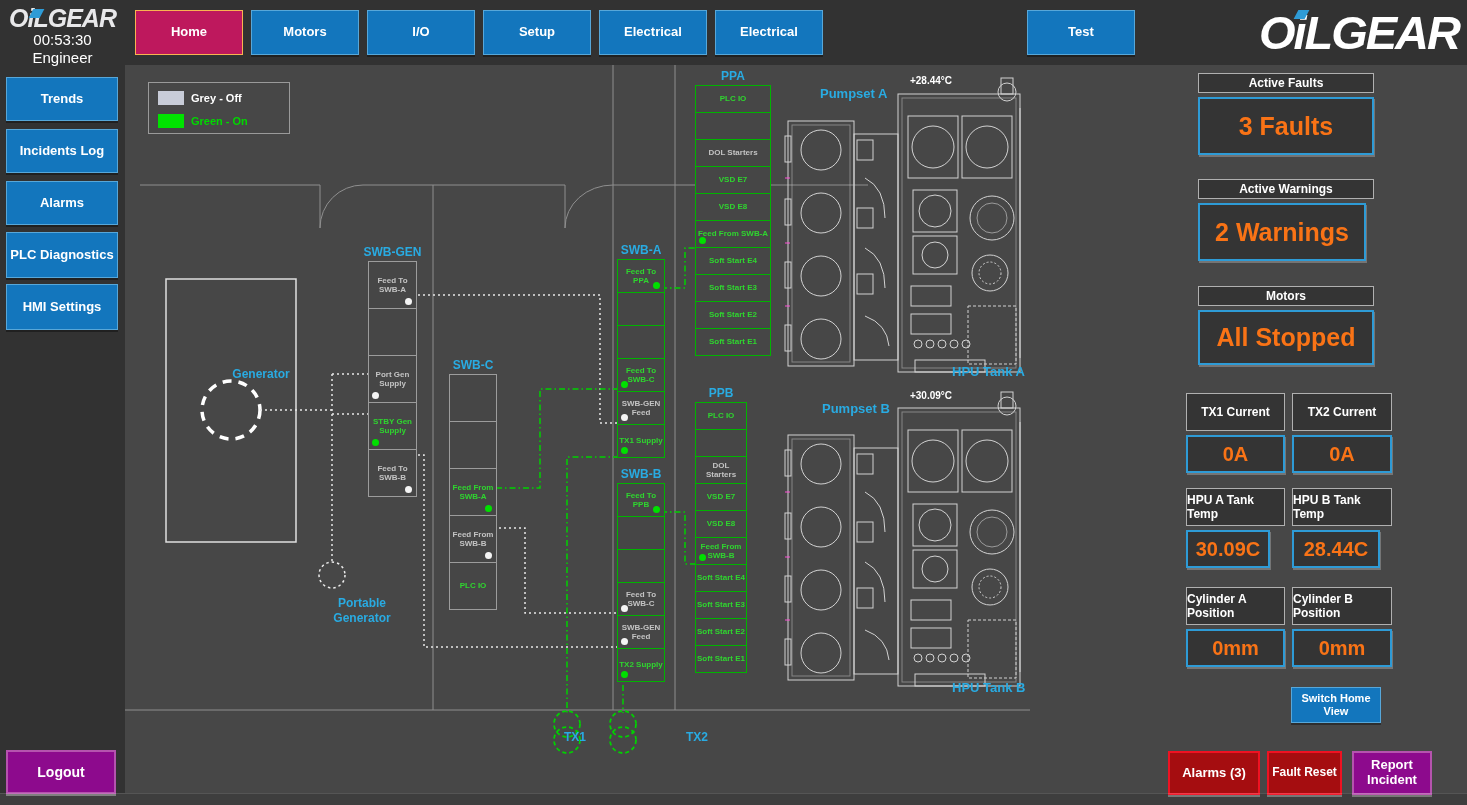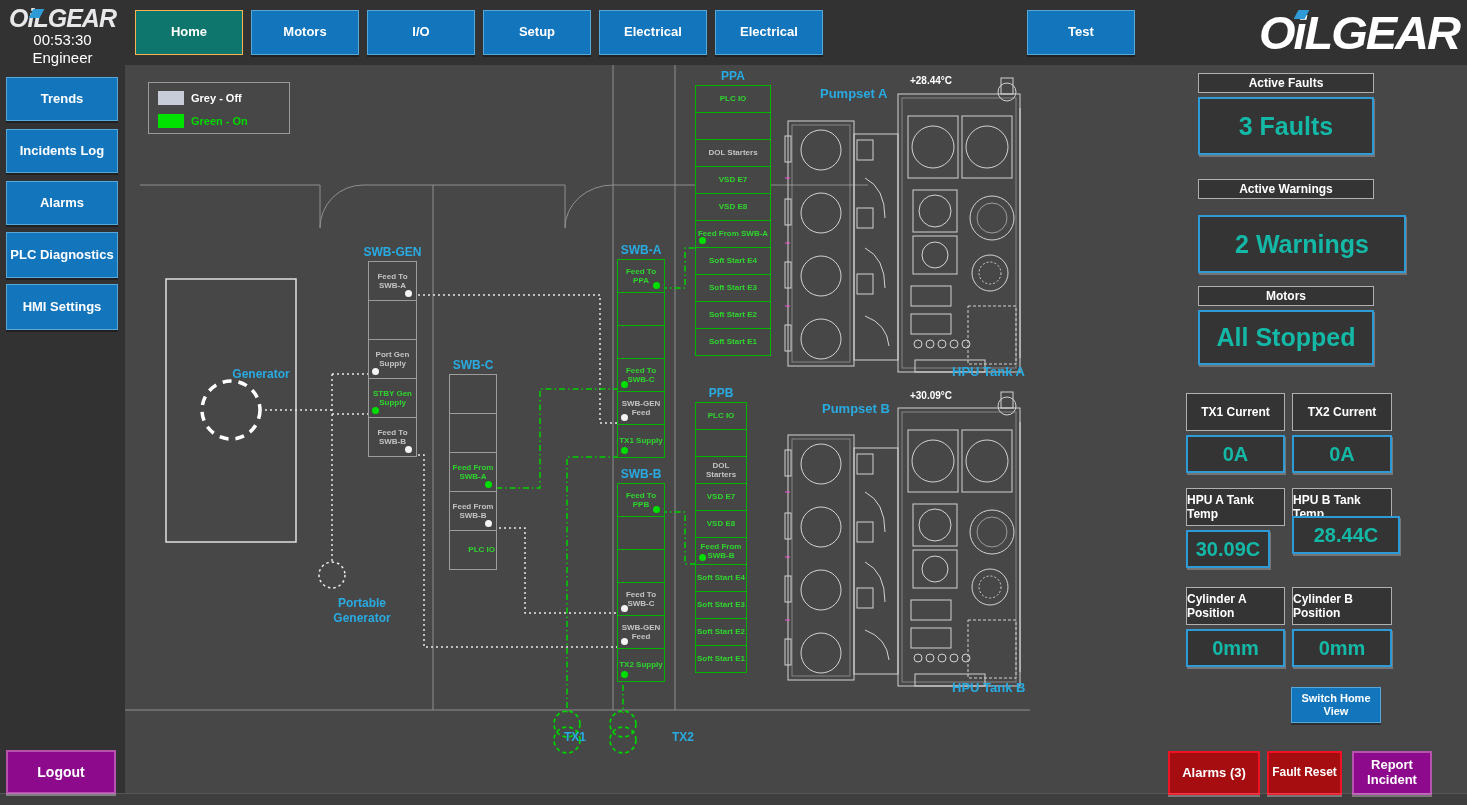--- a/index.html
+++ b/index.html
@@ -14,55 +14,55 @@
   .brand-small{position:absolute;left:0;top:4px;width:125px;text-align:center;color:#e8e8ea;font-size:25px;font-weight:900;font-style:italic;letter-spacing:-1px;}
   .side-time{position:absolute;left:0;top:31px;width:125px;text-align:center;color:#fff;font-size:15px;}
   .side-role{position:absolute;left:0;top:49px;width:125px;text-align:center;color:#fff;font-size:15px;}
   .btn{display:flex;align-items:center;justify-content:center;text-align:center;color:#fff;font-weight:bold;cursor:pointer;line-height:1.15;}
   .btn-blue{background:#1376bd;border:1px solid #57a7d9;box-shadow:0 2px 0 rgba(0,0,0,.35);}
   .side-btn{position:absolute;left:6px;width:112px;height:44px;font-size:13px;}
   .logout{position:absolute;left:6px;top:750px;width:110px;height:44px;background:#8d0a8d;border:2px solid #b553ae;font-size:14px;box-shadow:0 2px 0 rgba(255,255,255,.35);}
 
   
   .tab{position:absolute;top:10px;width:108px;height:45px;font-size:13px;}
-  .tab.active{background:#0f766e;border:1px solid #f9b350;}
+  .tab.active{background:#be185d;border:1px solid #f9b350;}
   .brand-big{position:absolute;top:0px;right:8px;height:64px;display:flex;align-items:center;color:#fff;font-size:47px;font-weight:900;font-style:italic;letter-spacing:-2px;}
   .brand-i{position:relative;}
   .brand-i::after{content:"";position:absolute;left:3px;top:5px;width:11px;height:9px;background:#2e9bd6;transform:skewX(-28deg);}
 
   
   .legend{position:absolute;left:148px;top:82px;width:142px;height:52px;border:1px solid #9a9a9a;}
   .legend .sw{position:absolute;left:9px;width:26px;height:14px;}
   .sw-grey{background:#c8ccd8;}
   .sw-green{background:#00e300;}
   .legend .ltxt{position:absolute;left:42px;width:94px;text-align:left;font-size:11px;font-weight:bold;}
 
   
   .col{position:absolute;}
   .coltitle{position:absolute;top:-17px;left:-20px;right:-20px;text-align:center;color:#29abe2;font-weight:bold;font-size:12px;}
   .cell{position:relative;margin-top:-1px;border:1px solid #9c9c9c;background:#464646;display:flex;align-items:center;justify-content:center;text-align:center;font-size:8px;font-weight:bold;line-height:1.18;padding:1px;}
   .col.green .cell{border-color:#00b400;}
-  .c40 .cell{height:40px;justify-content:flex-end;}
+  .c40 .cell{height:48px;}
   .c34 .cell{height:34px;}
   .c28 .cell{height:28px;}
   .cell.st-on{color:#2fd52f;}
   .cell.st-off{color:#c3c3c3;}
   .dot{position:absolute;width:7px;height:7px;border-radius:50%;bottom:3px;}
   .dot.r{right:4px;}
   .dot.l{left:3px;}
   .dot.st-on{background:#00e000;}
   .dot.st-off{background:#f4f4f4;}
 
   
   .dlabel{position:absolute;color:#29abe2;font-weight:bold;font-size:12px;line-height:1.25;margin-left:30px;}
   .tempLabel{position:absolute;color:#fff;font-weight:bold;font-size:10px;width:90px;text-align:center;}
 
   
   .hbox{position:absolute;background:#343434;border:1px solid #b0b0b0;color:#fff;font-weight:bold;font-size:12px;display:flex;align-items:center;justify-content:center;text-align:left;line-height:1.2;}
-  .vbox{position:absolute;background:#343434;border:2px solid #2e9bd6;color:#14b8a6;font-weight:bold;display:flex;align-items:center;justify-content:center;text-align:center;box-shadow:1px 2px 0 rgba(255,255,255,.25);}
+  .vbox{position:absolute;background:#343434;border:2px solid #2e9bd6;color:#f97316;font-weight:bold;display:flex;align-items:center;justify-content:center;text-align:center;box-shadow:1px 2px 0 rgba(255,255,255,.25);}
   .vbig{font-size:25px;}
   .vmed{font-size:20px;}
   .btn-red{position:absolute;background:#a50d10;border:2px solid #ef1222;font-size:13px;box-shadow:0 2px 0 rgba(255,255,255,.3);}
   .btn-purple{position:absolute;background:#8d0a8d;border:2px solid #b553ae;font-size:13px;box-shadow:0 2px 0 rgba(255,255,255,.3);}
   svg{pointer-events:none;}
 </style>
 </head>
 <body>
 
 <div class="screen">
@@ -200,21 +200,21 @@
   <div class="legend">
     <span class="sw sw-grey" style="top:8px"></span>
     <span class="ltxt" style="top:9px;color:#ffffff">Grey - Off</span>
     <span class="sw sw-green" style="top:31px"></span>
     <span class="ltxt" style="top:32px;color:#00d800">Green - On</span>
   </div>
 
   <div class="dlabel" style="left:171px;top:367px;width:120px;text-align:center">Generator</div>
   <div class="dlabel" style="left:297px;top:596px;width:70px;text-align:center">Portable Generator</div>
   <div class="dlabel" style="left:510px;top:730px;width:46px;text-align:right">TX1</div>
-  <div class="dlabel" style="left:642px;top:730px;width:46px">TX2</div>
+  <div class="dlabel" style="left:656px;top:730px;width:46px">TX2</div>
   <div class="dlabel" style="left:790px;top:86px;font-size:13px">Pumpset A</div>
   <div class="tempLabel" style="left:886px;top:75px">+28.44°C</div>
   <div class="dlabel" style="left:922px;top:364px;font-size:13px">HPU Tank A</div>
   <div class="dlabel" style="left:792px;top:401px;font-size:13px">Pumpset B</div>
   <div class="tempLabel" style="left:886px;top:390px">+30.09°C</div>
   <div class="dlabel" style="left:922px;top:680px;font-size:13px">HPU Tank B</div>
 
   <div class="col c40" style="left:368px;top:262px;width:49px">
     <div class="coltitle">SWB-GEN</div>
     <div class="cell st-off">
@@ -377,33 +377,33 @@
         <span>Soft Start E2</span>
       </div>
     <div class="cell st-on">
         <span>Soft Start E1</span>
       </div>
   </div>
 
   <div class="hbox" style="left:1198px;top:73px;width:176px;height:20px">Active Faults</div>
   <div class="vbox vbig" style="left:1198px;top:97px;width:176px;height:58px">3 Faults</div>
   <div class="hbox" style="left:1198px;top:179px;width:176px;height:20px">Active Warnings</div>
-  <div class="vbox vbig" style="left:1198px;top:215px;width:208px;height:58px">2 Warnings</div>
+  <div class="vbox vbig" style="left:1198px;top:203px;width:168px;height:58px">2 Warnings</div>
   <div class="hbox" style="left:1198px;top:286px;width:176px;height:20px">Motors</div>
   <div class="vbox vbig" style="left:1198px;top:310px;width:176px;height:55px">All Stopped</div>
 
   <div class="hbox" style="left:1186px;top:393px;width:99px;height:38px">TX1 Current</div>
   <div class="hbox" style="left:1292px;top:393px;width:100px;height:38px">TX2 Current</div>
   <div class="vbox vmed" style="left:1186px;top:435px;width:99px;height:38px">0A</div>
   <div class="vbox vmed" style="left:1292px;top:435px;width:100px;height:38px">0A</div>
 
   <div class="hbox" style="left:1186px;top:488px;width:99px;height:38px">HPU A Tank Temp</div>
   <div class="hbox" style="left:1292px;top:488px;width:100px;height:38px">HPU B Tank Temp</div>
   <div class="vbox vmed" style="left:1186px;top:530px;width:84px;height:38px">30.09C</div>
-  <div class="vbox vmed" style="left:1292px;top:516px;width:108px;height:38px">28.44C</div>
+  <div class="vbox vmed" style="left:1292px;top:530px;width:88px;height:38px">28.44C</div>
 
   <div class="hbox" style="left:1186px;top:587px;width:99px;height:38px">Cylinder A Position</div>
   <div class="hbox" style="left:1292px;top:587px;width:100px;height:38px">Cylinder B Position</div>
   <div class="vbox vmed" style="left:1186px;top:629px;width:99px;height:38px">0mm</div>
   <div class="vbox vmed" style="left:1292px;top:629px;width:100px;height:38px">0mm</div>
 
   <div class="btn btn-blue" style="position:absolute;left:1291px;top:687px;width:90px;height:36px;font-size:11px">Switch Home View</div>
 
   <div class="btn btn-red" style="left:1168px;top:751px;width:92px;height:44px">Alarms (3)</div>
   <div class="btn btn-red" style="left:1267px;top:751px;width:75px;height:44px;font-size:12px">Fault Reset</div>

